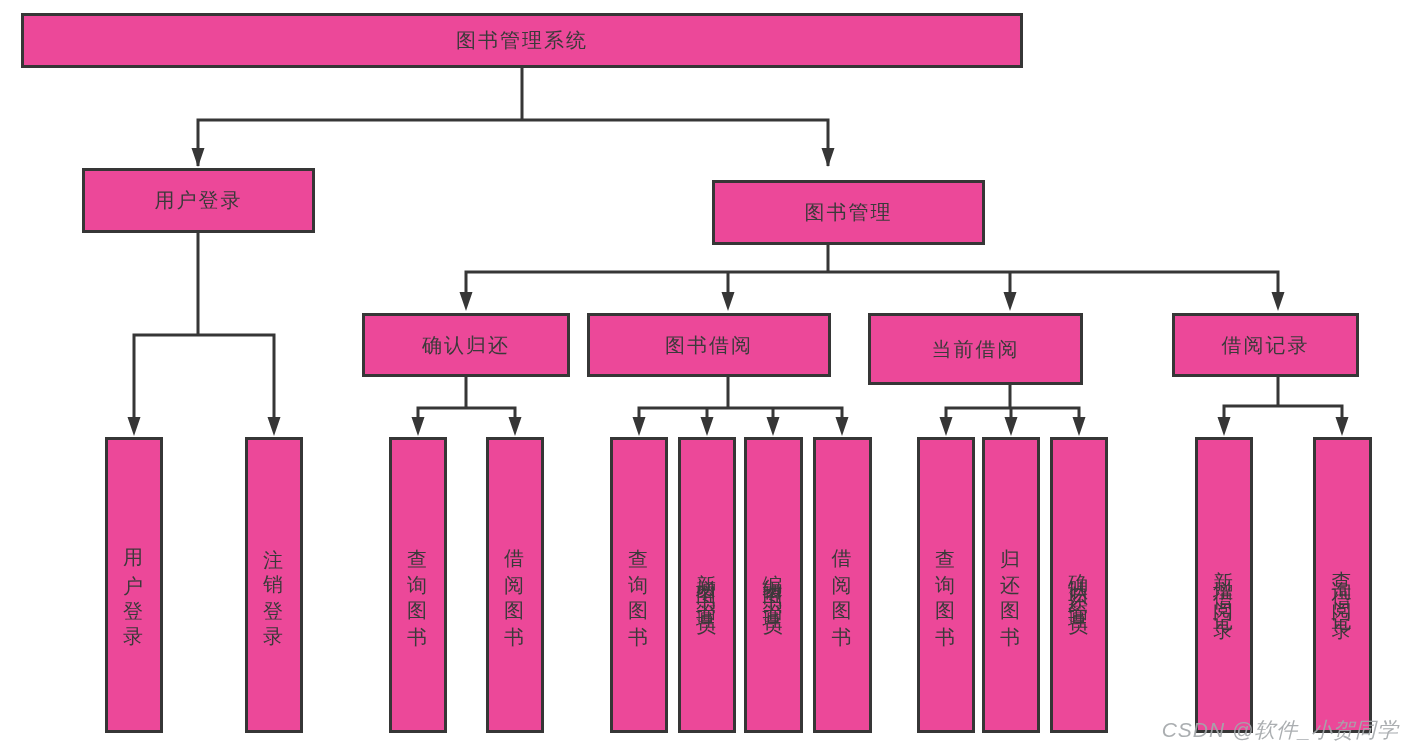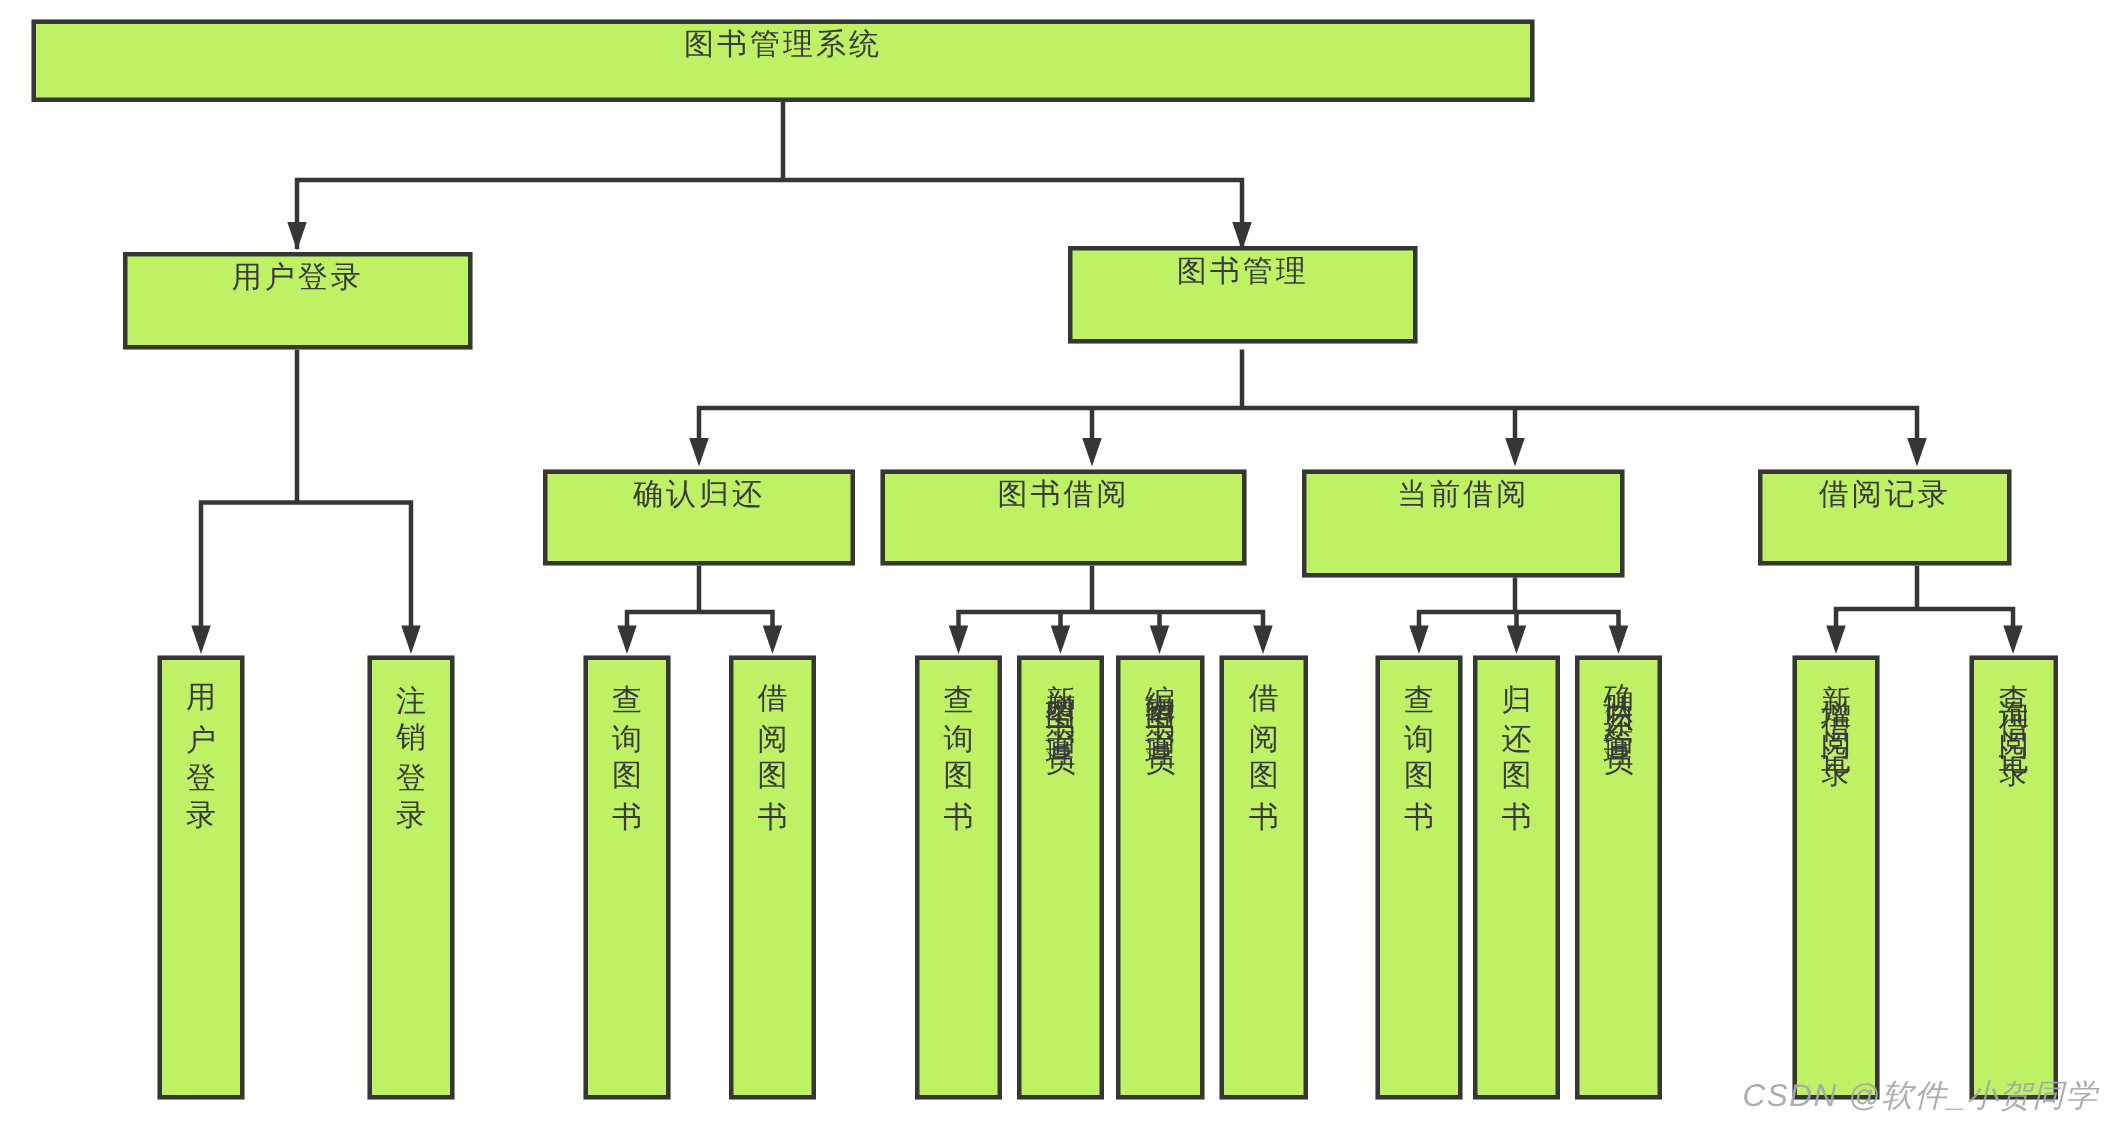--- a/index.html
+++ b/index.html
@@ -13,23 +13,23 @@
     position:relative;
     width:1405px;height:747px;
     background:var(--bg);
     font-family:"Liberation Sans", sans-serif;
     overflow:hidden;
   }
   #wires{position:absolute;left:0;top:0;width:1405px;height:747px;z-index:1;}
   .node{
     position:absolute;
     box-sizing:border-box;
-    background:#bef264;
+    background:#ec4899;
     border:3px solid var(--line);
-    display:flex;align-items:flex-start;justify-content:center;
+    display:flex;align-items:center;justify-content:center;
     color:var(--text);
     z-index:2;
   }
   .node .lbl{
     font-size:20px;
     letter-spacing:2px;
     white-space:nowrap;
   }
   .node.v .lbl{
     writing-mode:vertical-rl;
@@ -61,34 +61,34 @@
     </g>
   </svg>
 
   <div class="node" style="left:21px;top:13px;width:1002px;height:55px">
     <span class="lbl">图书管理系统</span>
   </div>
 
   <div class="node" style="left:82px;top:168px;width:233px;height:65px">
     <span class="lbl">用户登录</span>
   </div>
-  <div class="node" style="left:712px;top:164px;width:233px;height:65px">
+  <div class="node" style="left:712px;top:180px;width:273px;height:65px">
     <span class="lbl">图书管理</span>
   </div>
 
   <div class="node" style="left:362px;top:313px;width:208px;height:64px">
     <span class="lbl">确认归还</span>
   </div>
   <div class="node" style="left:587px;top:313px;width:244px;height:64px">
     <span class="lbl">图书借阅</span>
   </div>
   <div class="node" style="left:868px;top:313px;width:215px;height:72px">
     <span class="lbl">当前借阅</span>
   </div>
-  <div class="node" style="left:1172px;top:313px;width:169px;height:64px">
+  <div class="node" style="left:1172px;top:313px;width:187px;height:64px">
     <span class="lbl">借阅记录</span>
   </div>
 
   <div class="node v" style="left:105px;top:437px;width:58px;height:296px">
     <span class="lbl">用户登录</span>
   </div>
   <div class="node v" style="left:245px;top:437px;width:58px;height:296px">
     <span class="lbl">注销登录</span>
   </div>
 

